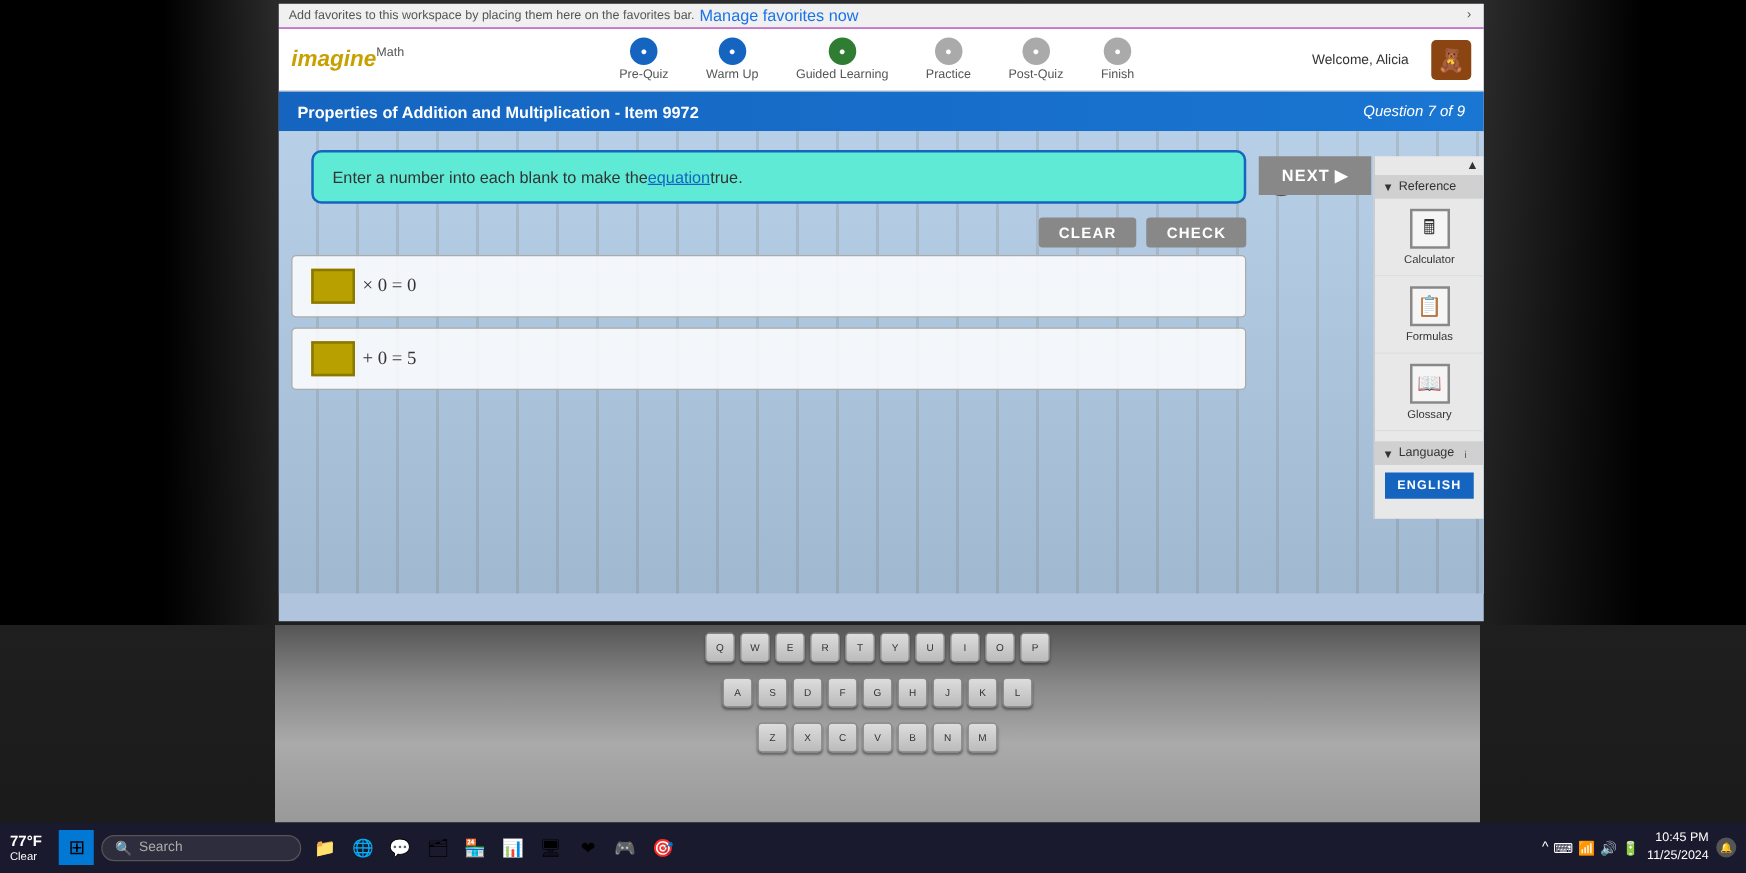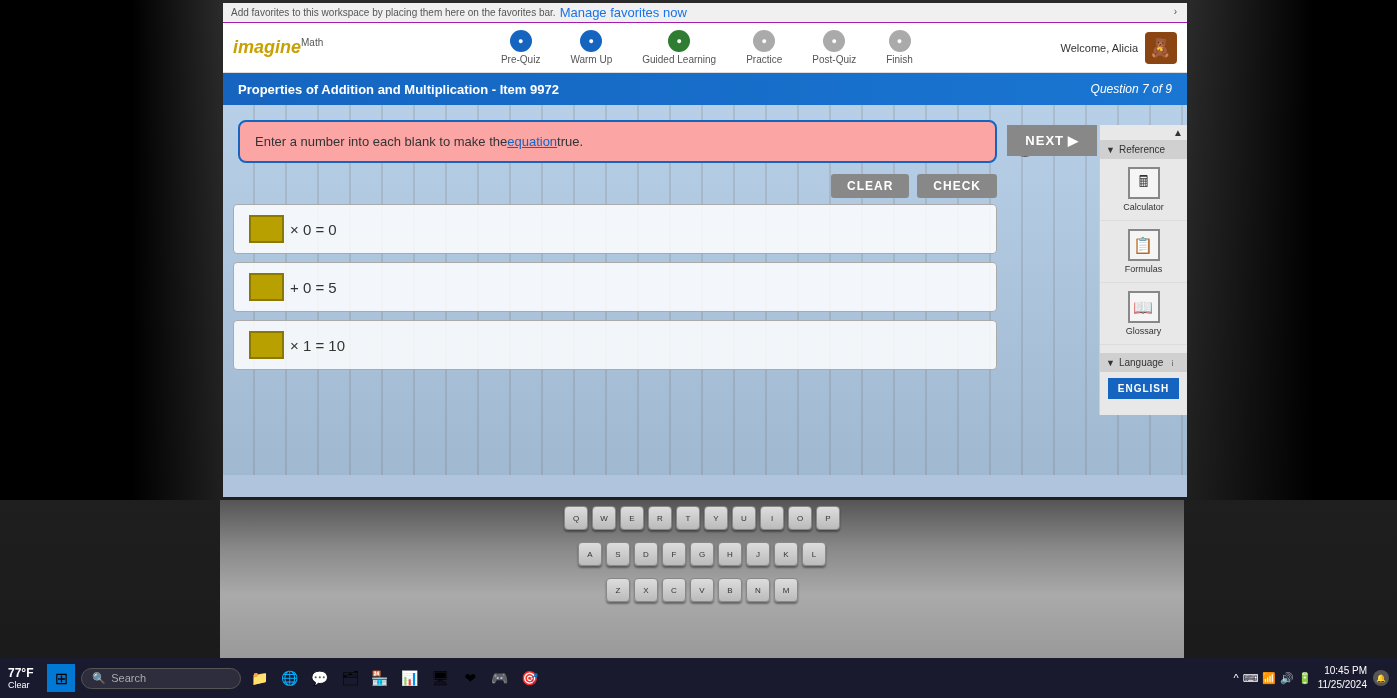--- a/index.html
+++ b/index.html
@@ -121,21 +121,21 @@
       background: #2e7d32;
     }
 
     .nav-step.completed .step-icon {
       background: #1565c0;
     }
 
     .nav-welcome {
       font-size: 11px;
       color: #333;
-      margin-right: 7px;
+      margin-right: 18px;
     }
 
     .nav-avatar {
       width: 32px;
       height: 32px;
       background: #8B4513;
       border-radius: 4px;
       display: flex;
       align-items: center;
       justify-content: center;
@@ -186,25 +186,25 @@
           rgba(100,80,50,0.15) 32px
         ),
         linear-gradient(180deg, #b8cfe8, #a0b8d0);
       z-index: 0;
     }
 
     
     .instruction-box {
       position: relative;
       z-index: 2;
-      background: #fca5a5;
+      background: #5eead4;
       border: 2px solid #1565c0;
       border-radius: 8px;
       padding: 12px 40px 12px 15px;
-      margin: 5px 180px 5px 5px;
+      margin: 5px 180px 5px 16px;
       font-size: 13px;
       color: #333;
       display: flex;
       align-items: center;
     }
 
     .sound-btn {
       position: absolute;
       right: -45px;
       top: 50%;
@@ -270,20 +270,21 @@
     .equation-row {
       background: rgba(255,255,255,0.85);
       border: 1px solid #aaa;
       border-radius: 4px;
       padding: 10px 15px;
       display: flex;
       align-items: center;
       height: 50px;
       font-size: 15px;
       color: #333;
+      font-family: Liberation Serif, serif;
     }
 
     .eq-blank {
       width: 35px;
       height: 28px;
       background: #b8a000;
       border: 2px solid #8b7800;
       display: inline-block;
       margin-right: 6px;
     }
@@ -674,24 +675,20 @@
       </div>
 
       <div class="equation-rows">
         <div class="equation-row">
           <span class="eq-blank" style="background:#b8a000;border-color:#8b7800;"></span>
           <span>× 0 = 0</span>
         </div>
         <div class="equation-row">
           <span class="eq-blank" style="background:#b8a000;border-color:#8b7800;"></span>
           <span>+ 0 = 5</span>
-        </div>
-        <div class="equation-row">
-          <span class="eq-blank" style="background:#b8a000;border-color:#8b7800;"></span>
-          <span>× 1 = 10</span>
         </div>
       </div>
 
     </div>
 
   </div>
 
   <div class="keyboard-area" style="top:500px; position:absolute; left:220px; width:964px; height:158px;">
     <div class="keyboard-row">
       <div class="key">Q</div>

